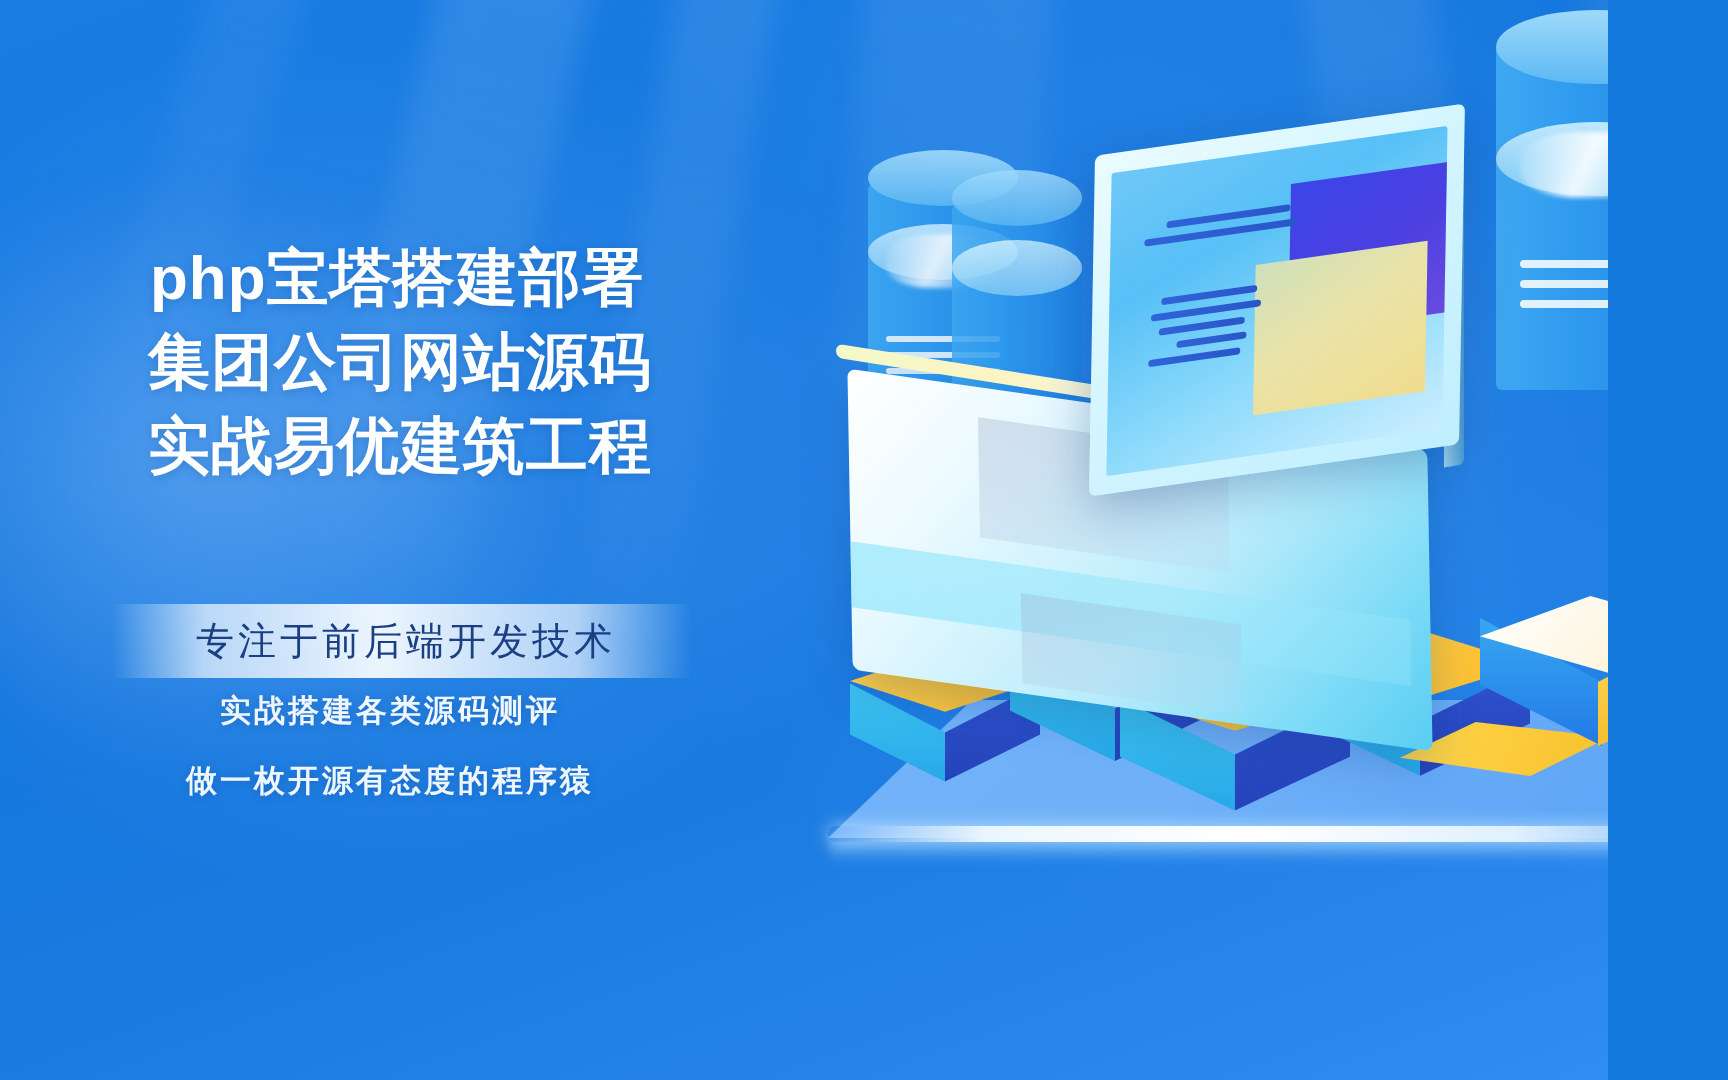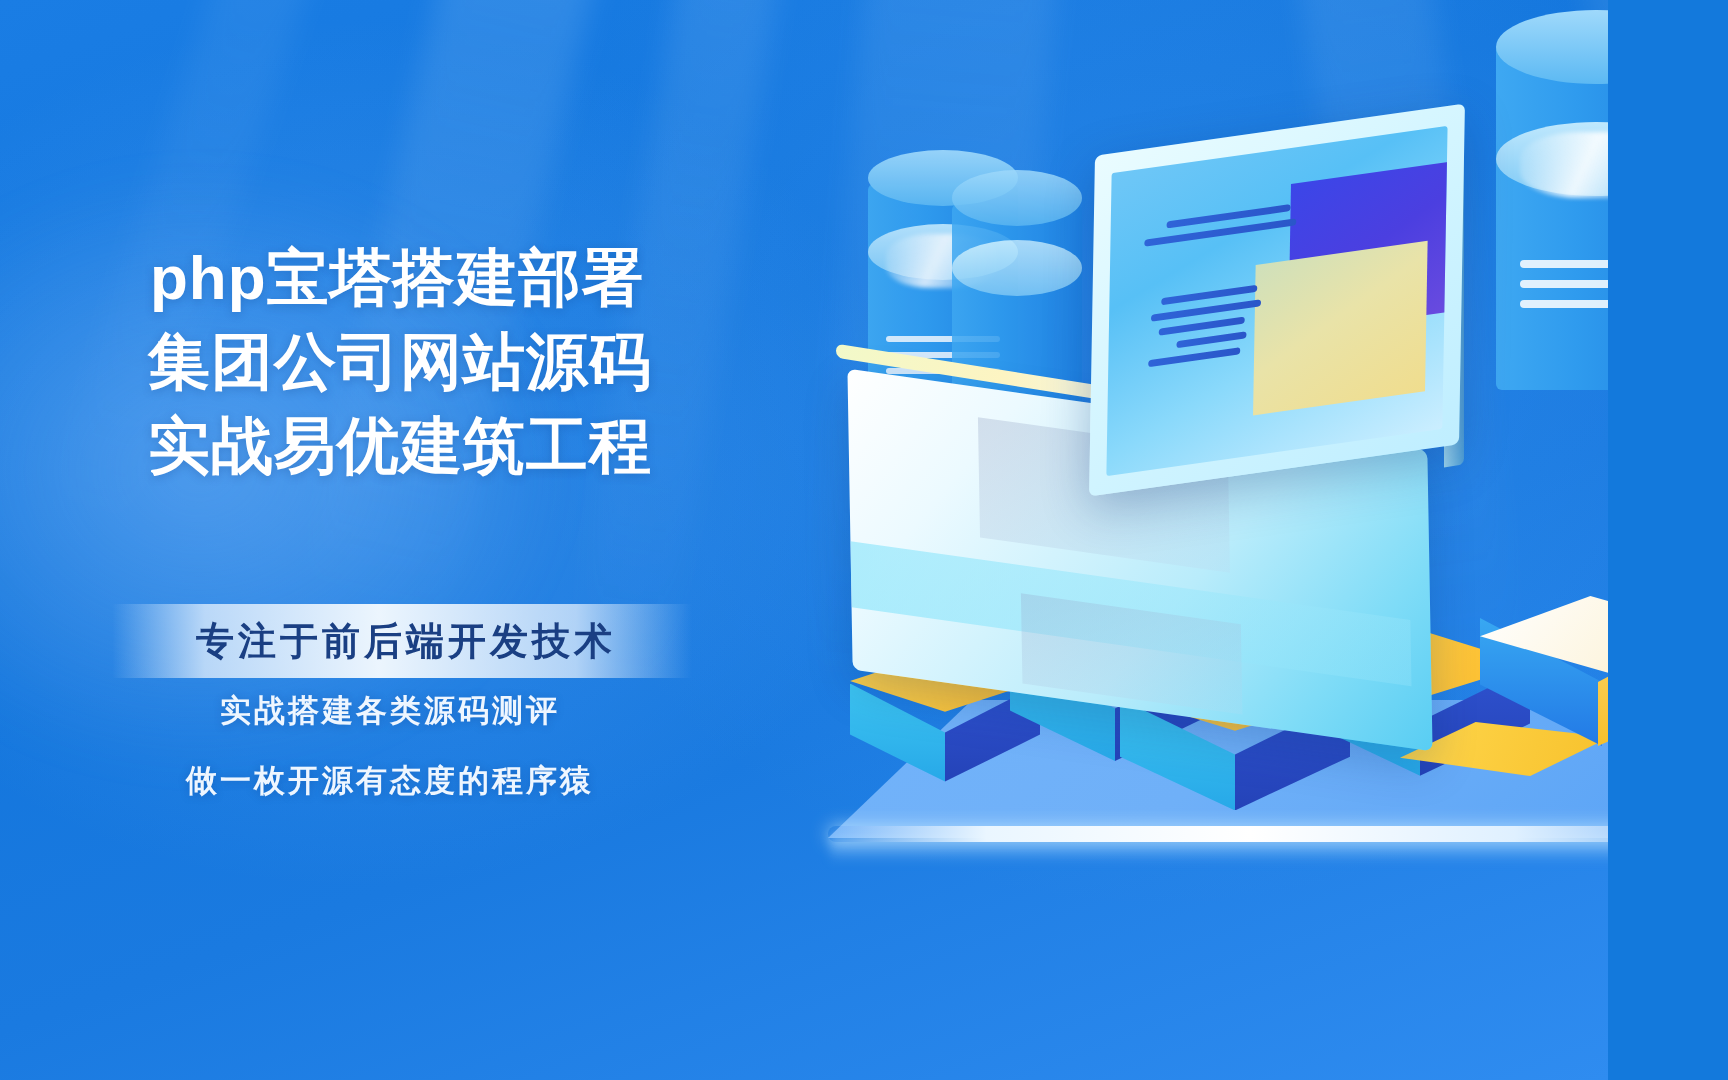--- a/index.html
+++ b/index.html
@@ -68,21 +68,21 @@
       rgba(232,243,255,0.00) 0%,
       rgba(236,245,255,0.72) 16%,
       rgba(246,251,255,0.95) 46%,
       rgba(236,245,255,0.70) 80%,
       rgba(232,243,255,0.00) 100%);
     display:flex; align-items:center; justify-content:center;
   }
   .subtitle-text {
     color:#1a3f83;
     font-size:38px;
-    font-weight:700;
+    font-weight:400;
     letter-spacing:4px;
     white-space:nowrap;
     margin-left:8px;
   }
 
   .tagline {
     position:absolute;
     left:140px;
     width:500px;
     text-align:center;

